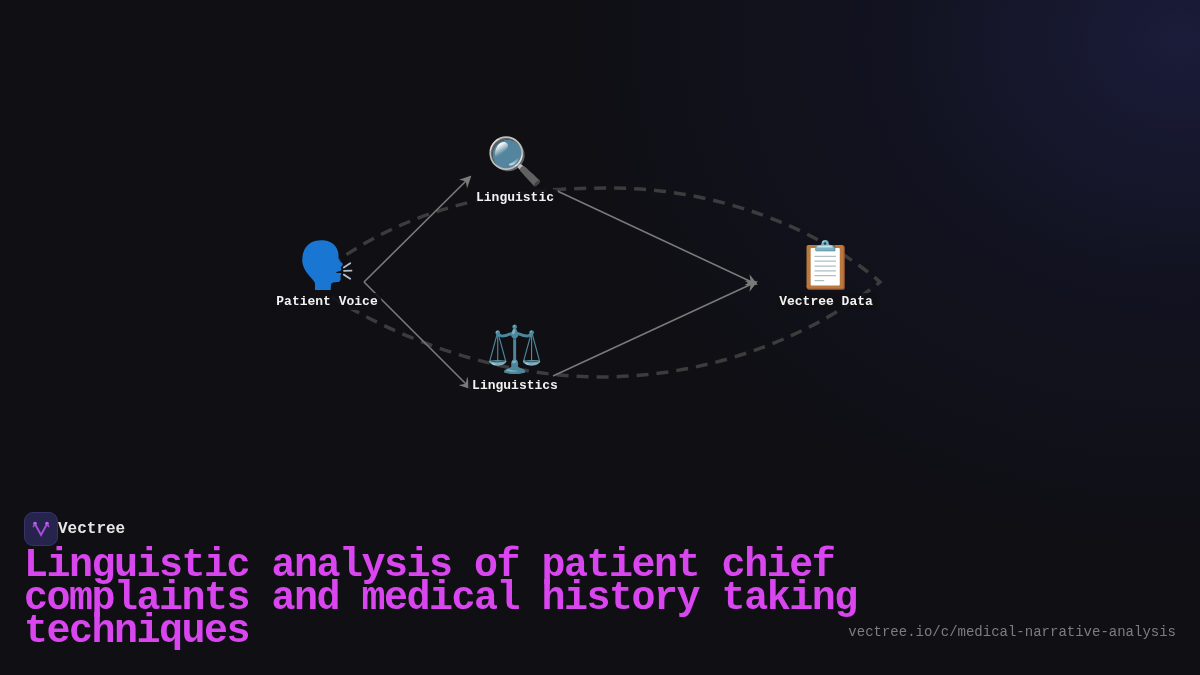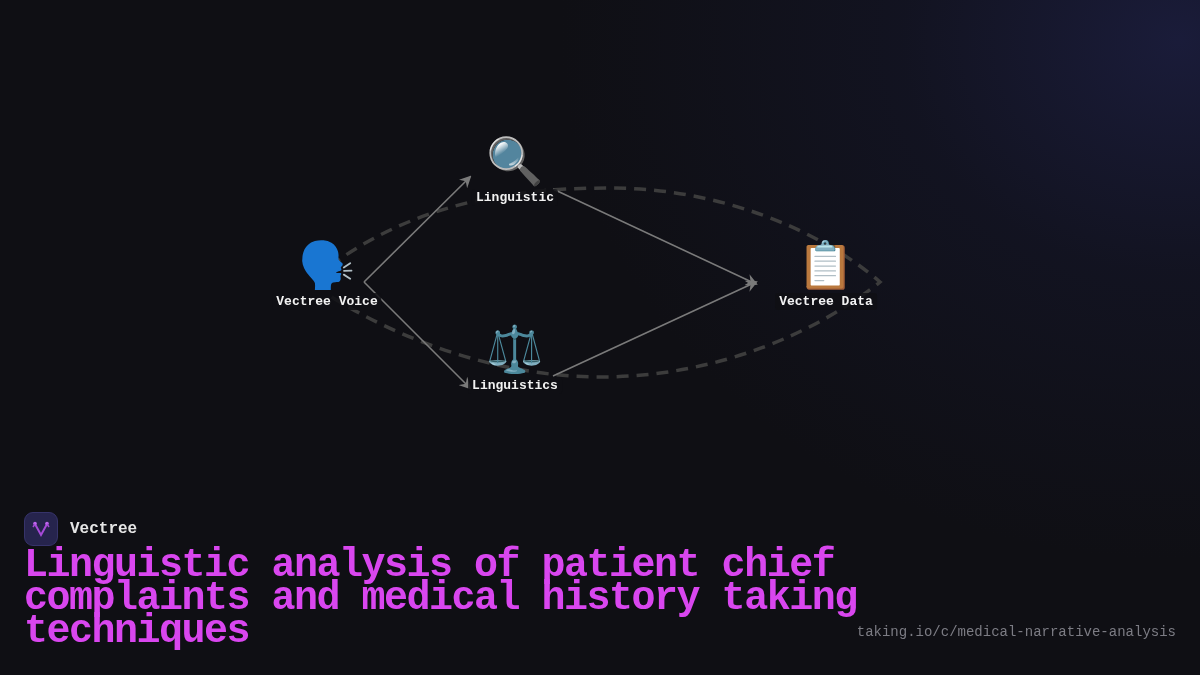--- a/index.html
+++ b/index.html
@@ -18,21 +18,21 @@
   .node { position: absolute; text-align: center; transform: translateX(-50%); }
   .node .emoji {
     display: block; font-size: 46px; line-height: 54px;
     font-family: "DejaVu Sans", sans-serif;
   }
   .node .label {
     display: inline-block; color: #f2f2f2; font-weight: bold; font-size: 13px;
     background: rgba(15,15,20,0.85); padding: 1px 4px; border-radius: 3px;
     white-space: nowrap;
   }
-  .brand { position: absolute; left: 24px; top: 512px; display: flex; align-items: center; gap: 12px; }
+  .brand { position: absolute; left: 24px; top: 512px; display: flex; align-items: center; gap: 0; }
   .brand-logo {
     width: 34px; height: 34px; border-radius: 9px; background: #26244d;
     border: 1px solid #36336a; box-sizing: border-box;
     display: flex; align-items: center; justify-content: center;
   }
   .brand-name { color: #e6e6e6; font-weight: bold; font-size: 16px; font-family: "Liberation Mono", monospace; }
   .title {
     position: absolute; left: 24px; top: 549px; width: 840px; margin: 0;
     color: #d946ef; font-weight: bold; font-size: 40px; line-height: 33px;
     font-family: "Liberation Mono", "DejaVu Sans Mono", monospace;
@@ -59,21 +59,21 @@
   <path d="M 330 266 C 420 200, 520 188, 610 188 C 720 188, 820 230, 880 282 C 820 330, 720 377, 600 377 C 500 377, 400 340, 330 296" fill="none" stroke="#3c3c3c" stroke-width="3.5" stroke-dasharray="12 8"></path>
 
   <line x1="364" y1="282" x2="470" y2="177" stroke="#7a7a7a" stroke-width="1.6" marker-end="url(#arrow)"></line>
   <line x1="364" y1="282" x2="470" y2="388" stroke="#7a7a7a" stroke-width="1.6" marker-end="url(#arrow)"></line>
   <line x1="553" y1="189" x2="756" y2="284" stroke="#7a7a7a" stroke-width="1.6" marker-end="url(#arrow)"></line>
   <line x1="553" y1="376" x2="756" y2="282" stroke="#7a7a7a" stroke-width="1.6" marker-end="url(#arrow)"></line>
 </svg>
 
 <div class="node" style="left:327px; top:238px;">
   <span class="emoji">🗣️</span>
-  <span class="label">Vectree Voice</span>
+  <span class="label">Patient Voice</span>
 </div>
 
 <div class="node" style="left:515px; top:134px;">
   <span class="emoji">🔍</span>
   <span class="label">Linguistic</span>
 </div>
 
 <div class="node" style="left:515px; top:322px;">
   <span class="emoji">⚖️</span>
   <span class="label">Linguistics</span>
@@ -91,13 +91,13 @@
       <circle cx="3" cy="3.5" r="1.8" fill="#c066f0"></circle>
       <circle cx="15" cy="3.5" r="1.8" fill="#c066f0"></circle>
       <path d="M3 4 L1 7 M15 4 L17 7" stroke="#a64ad8" stroke-width="1.5"></path>
     </svg>
   </div>
   <span class="brand-name">Vectree</span>
 </div>
 
 <h1 class="title">Linguistic analysis of patient chief complaints and medical history taking techniques</h1>
 
-<div class="url">taking.io/c/medical-narrative-analysis</div>
+<div class="url">vectree.io/c/medical-narrative-analysis</div>
 
 </body></html>

